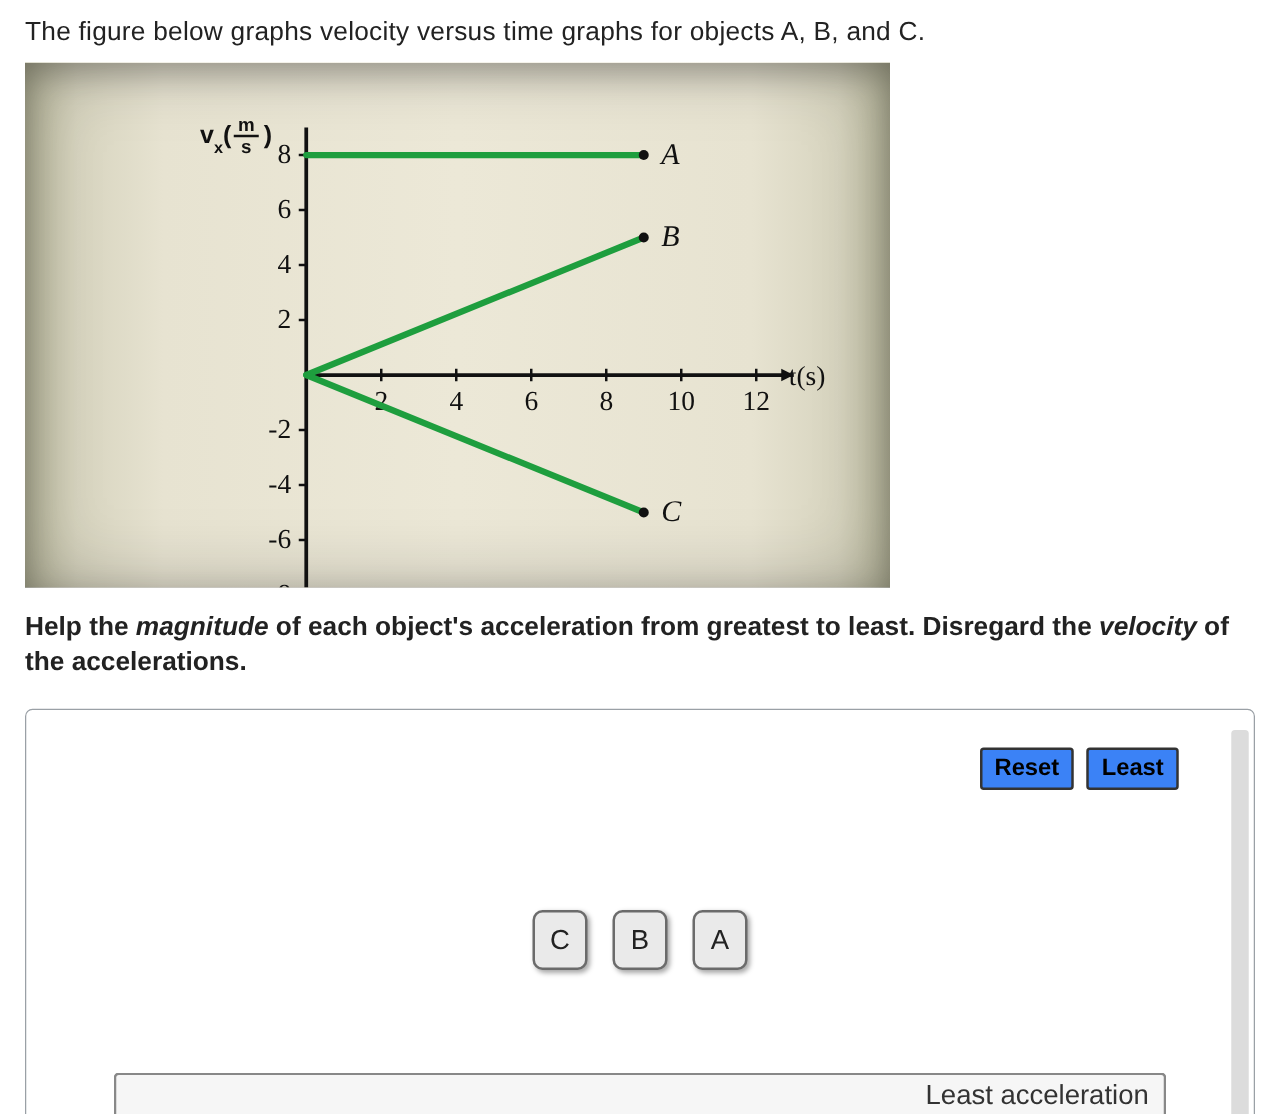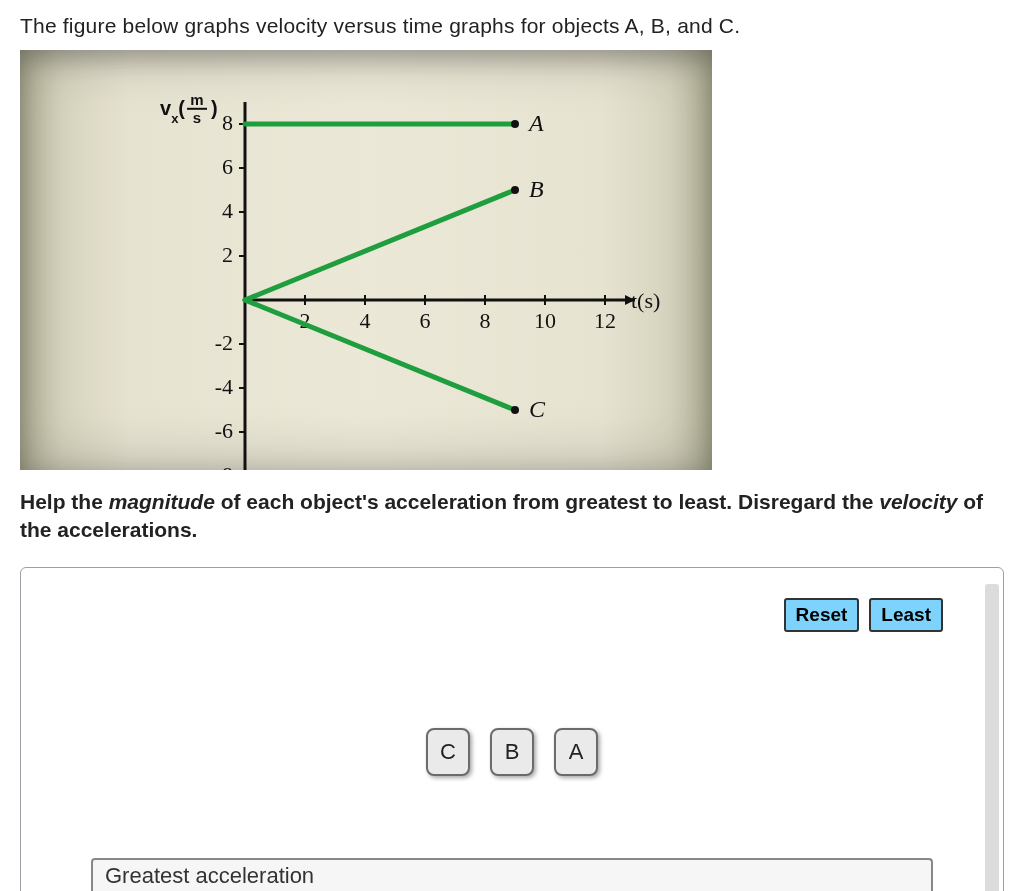--- a/index.html
+++ b/index.html
@@ -56,21 +56,21 @@
     }
     .btnrow {
       position: absolute;
       top: 30px;
       right: 60px;
       display: flex;
       gap: 10px;
     }
     .ctrlbtn {
       border: 2px solid #333;
-      background: #7dd3fc;
+      background: #3b82f6;
       font-weight: 700;
       font-size: 19px;
       padding: 4px 10px;
       border-radius: 3px;
       cursor: pointer;
     }
     .tiles {
       position: absolute;
       top: 160px;
       left: 50%;
@@ -178,17 +178,17 @@
     <button class="ctrlbtn">Least</button>
   </div>
 
   <div class="tiles">
     <div class="tile">C</div>
     <div class="tile">B</div>
     <div class="tile">A</div>
   </div>
 
   <div class="dropzone-frame">
-    <span class="dz-label dz-left">Greatest acceleration</span>
+    <span class="dz-label dz-right">Least acceleration</span>
   </div>
 
   <div class="scrollbar"></div>
 </div>
 
 </body></html>

